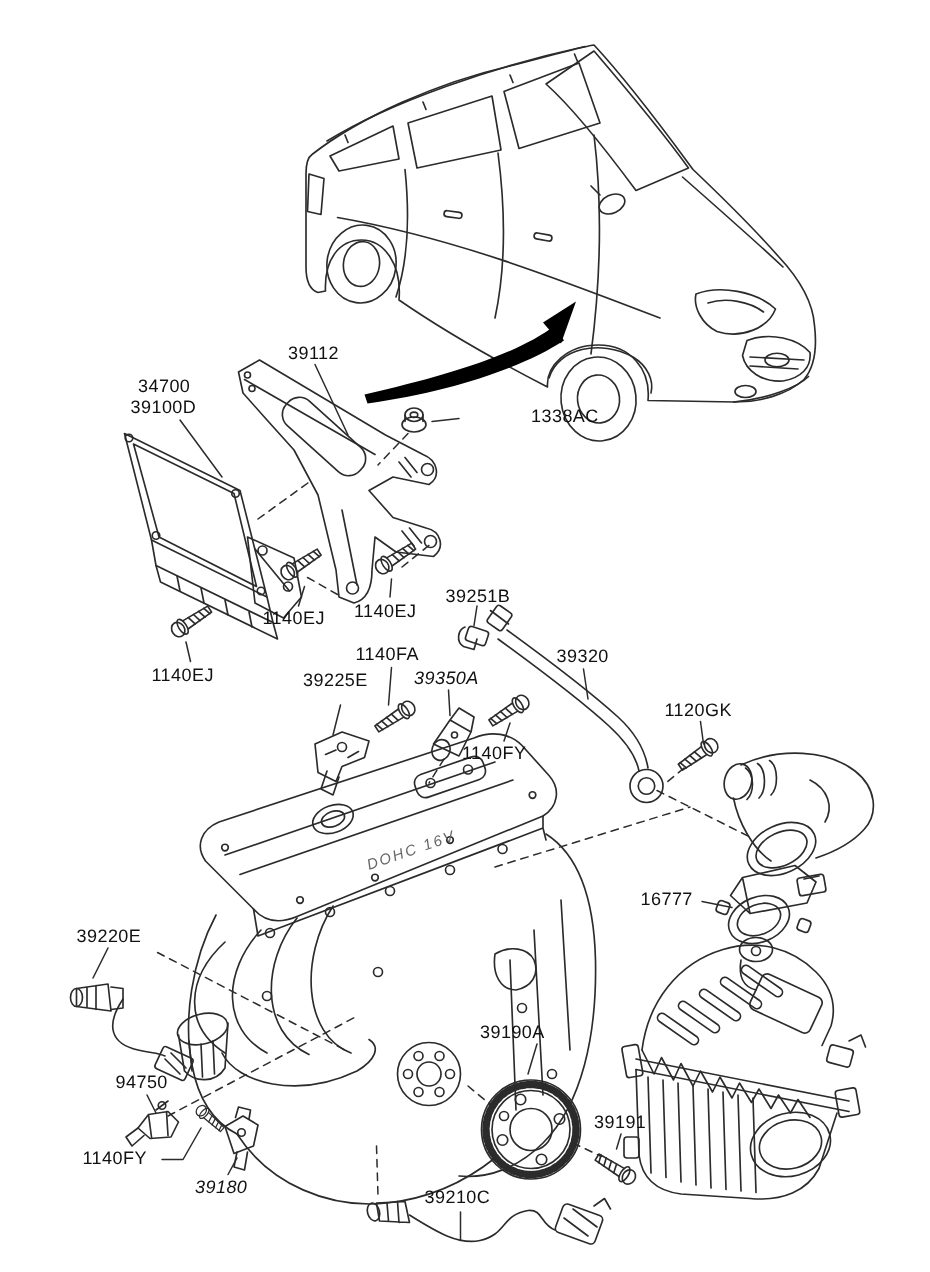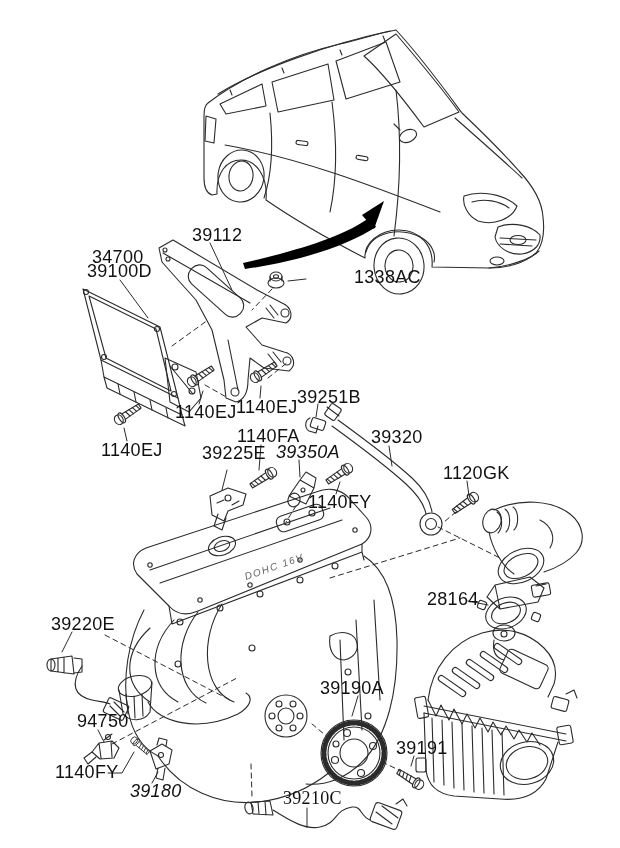--- a/index.html
+++ b/index.html
@@ -2,21 +2,21 @@
 <html><head>
 <meta charset="utf-8">
 <style>
   html,body { margin:0; padding:0; background:#fff; }
   .stage {
     position:relative; width:620px; height:848px; background:#fff;
     overflow:hidden; font-family:"Liberation Sans", sans-serif;
   }
   .stage svg { position:absolute; left:0; top:0; }
   .lbl {
-    position:absolute; font-size:18px; line-height:15px; color:#111;
+    position:absolute; font-size:12px; line-height:15px; color:#111;
     letter-spacing:.3px; white-space:nowrap; user-select:none;
   }
 </style>
 </head>
 <body>
 
 <div class="stage">
 
 <svg width="620" height="848" viewBox="0 0 620 848">
   <defs>
@@ -334,21 +334,21 @@
 <div class="lbl" style="left:236px; top:400px;">1140EJ</div>
 <div class="lbl" style="left:101px; top:443px;">1140EJ</div>
 <div class="lbl" style="left:297px; top:390px;">39251B</div>
 <div class="lbl" style="left:371px; top:430px;">39320</div>
 <div class="lbl" style="left:237px; top:429px;">1140FA</div>
 <div class="lbl" style="left:276px; top:445px;font-style:italic;">39350A</div>
 <div class="lbl" style="left:202px; top:446px;">39225E</div>
 <div class="lbl" style="left:443px; top:466px;">1120GK</div>
 <div class="lbl" style="left:308px; top:495px;">1140FY</div>
 <div class="lbl" style="left:51px;  top:617px;">39220E</div>
-<div class="lbl" style="left:427px; top:592px;">28164</div>
+<div class="lbl" style="left:427px; top:592px;">16777</div>
 <div class="lbl" style="left:320px; top:681px;">39190A</div>
 <div class="lbl" style="left:77px;  top:714px;">94750</div>
 <div class="lbl" style="left:55px;  top:765px;">1140FY</div>
 <div class="lbl" style="left:130px; top:784px;font-style:italic;">39180</div>
 <div class="lbl" style="left:396px; top:741px;">39191</div>
-<div class="lbl" style="left:283px; top:791px;font-family:Liberation Serif, serif;">39210C</div>
+<div class="lbl" style="left:283px; top:791px;">39210C</div>
 
 </div>
 
 </body></html>

